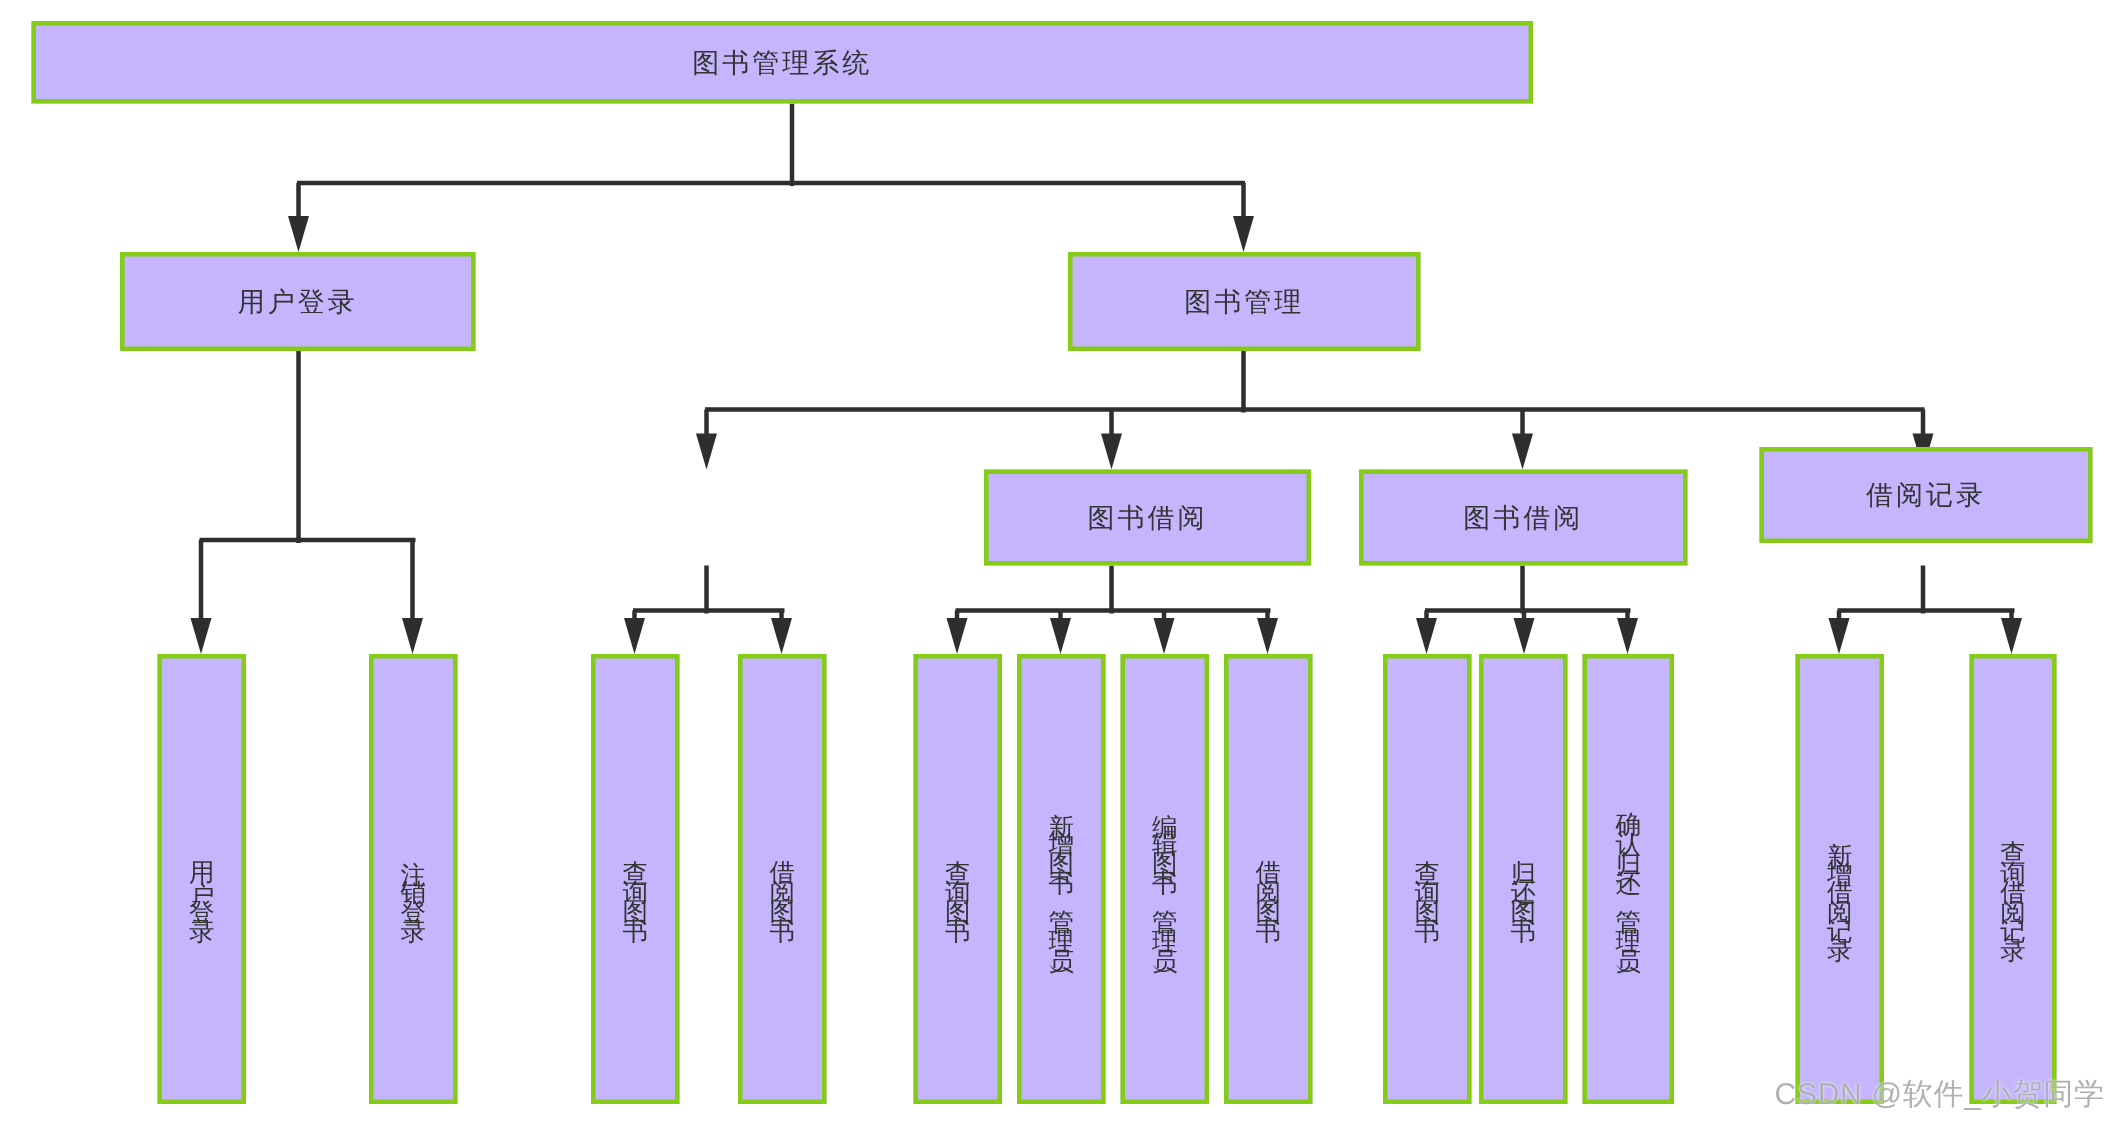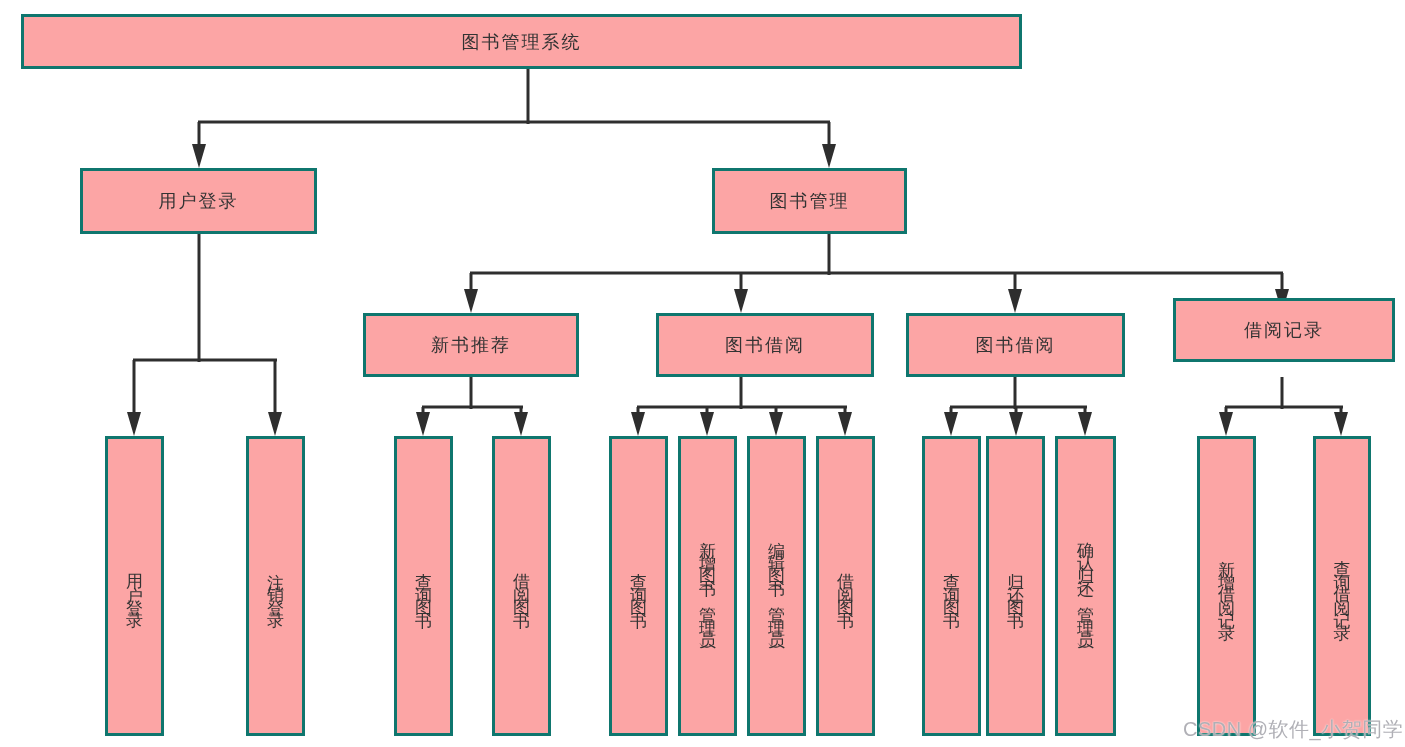--- a/index.html
+++ b/index.html
@@ -18,22 +18,22 @@
   }
   .connector-svg {
     position: absolute;
     left: 0;
     top: 0;
     z-index: 1;
   }
   .node {
     position: absolute;
     box-sizing: border-box;
-    background: #fca5a5;
-    border: 3px solid #0f766e;
+    background: #c4b5fd;
+    border: 3px solid #84cc16;
     display: flex;
     align-items: center;
     justify-content: center;
     font-size: 18px;
     letter-spacing: 2px;
     z-index: 2;
     white-space: nowrap;
   }
   .leaf {
     writing-mode: vertical-rl;
@@ -122,23 +122,22 @@
       <polygon points="1009,412 1023,412 1016,436"></polygon>
       <polygon points="1078,412 1092,412 1085,436"></polygon>
       <polygon points="1219,412 1233,412 1226,436"></polygon>
       <polygon points="1334,412 1348,412 1341,436"></polygon>
     </g>
   </svg>
 
   <div class="node" style="left:21px; top:14px; width:1001px; height:55px;">图书管理系统</div>
 
   <div class="node" style="left:80px; top:168px; width:237px; height:66px;">用户登录</div>
-  <div class="node" style="left:712px; top:168px; width:195px; height:66px;">图书管理</div>
+  <div class="node" style="left:712px; top:168px; width:235px; height:66px;">图书管理</div>
 
-  <div class="node" style="left:363px; top:313px; width:216px; height:64px;">新书推荐</div>
   <div class="node" style="left:656px; top:313px; width:218px; height:64px;">图书借阅</div>
   <div class="node" style="left:906px; top:313px; width:219px; height:64px;">图书借阅</div>
   <div class="node" style="left:1173px; top:298px; width:222px; height:64px;">借阅记录</div>
 
   <div class="node leaf" style="left:105px; top:436px; width:59px; height:300px;">用户登录</div>
   <div class="node leaf" style="left:246px; top:436px; width:59px; height:300px;">注销登录</div>
 
   <div class="node leaf" style="left:394px; top:436px; width:59px; height:300px;">查询图书</div>
   <div class="node leaf" style="left:492px; top:436px; width:59px; height:300px;">借阅图书</div>
 

